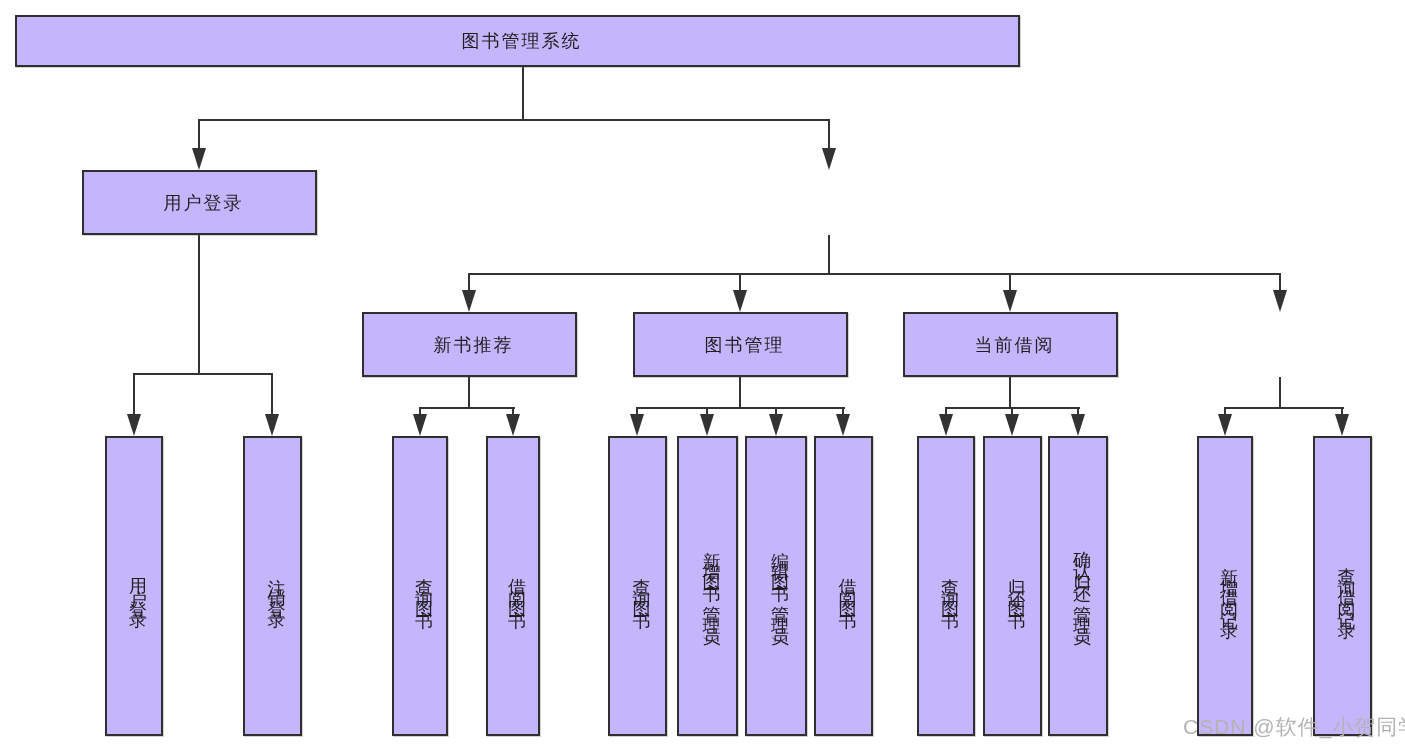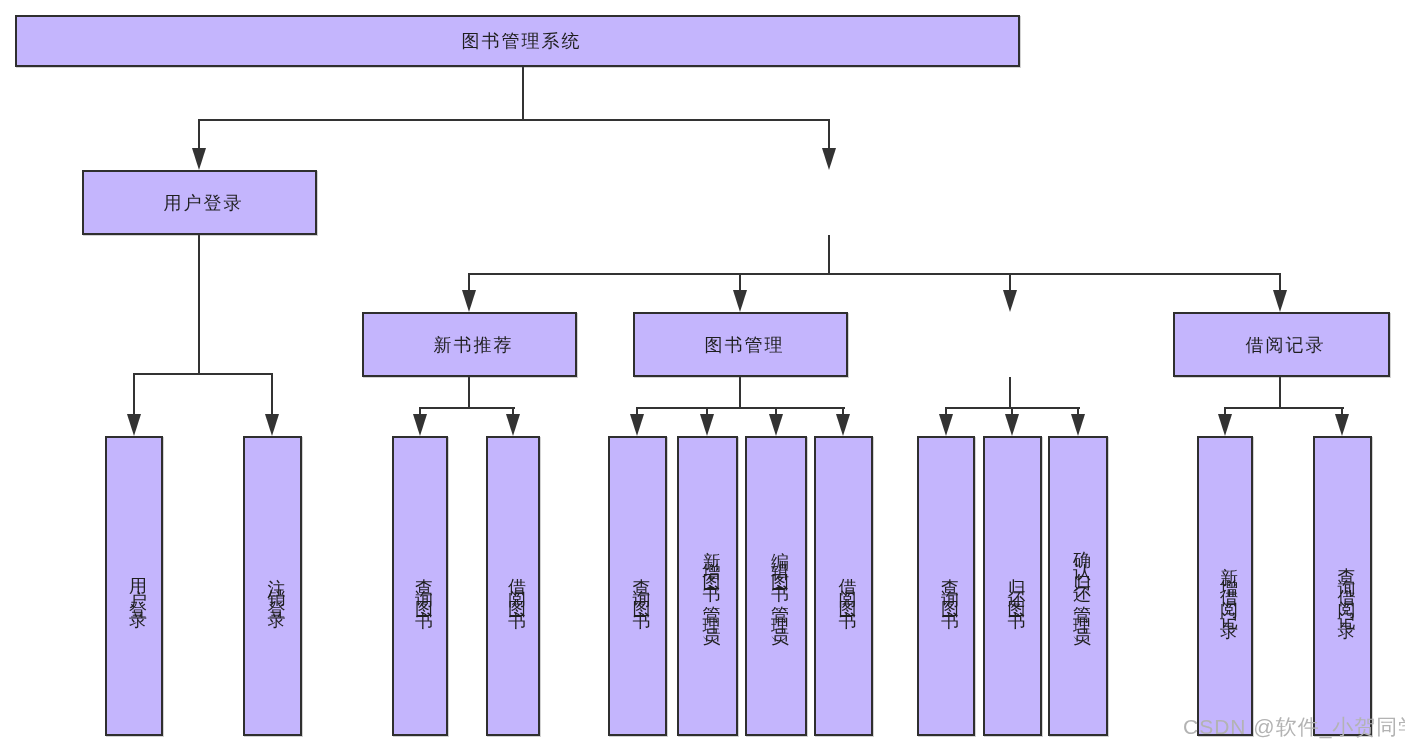--- a/index.html
+++ b/index.html
@@ -141,22 +141,22 @@
   <div class="box" style="left:82px;top:170px;width:235px;height:65px">
     <span>用户登录</span>
   </div>
 
   <div class="box" style="left:362px;top:312px;width:215px;height:65px">
     <span>新书推荐</span>
   </div>
   <div class="box" style="left:633px;top:312px;width:215px;height:65px">
     <span>图书管理</span>
   </div>
-  <div class="box" style="left:1173px;top:312px;width:217px;height:65px">
-    <span>借阅记录</span>
+  <div class="box" style="left:903px;top:312px;width:215px;height:65px">
+    <span>当前借阅</span>
   </div>
 
   <div class="box v" style="left:105px;top:436px;width:58px;height:300px">
     <span>用户登录</span>
   </div>
   <div class="box v" style="left:243px;top:436px;width:59px;height:300px">
     <span>注销登录</span>
   </div>
 
   <div class="box v" style="left:392px;top:436px;width:56px;height:300px">

